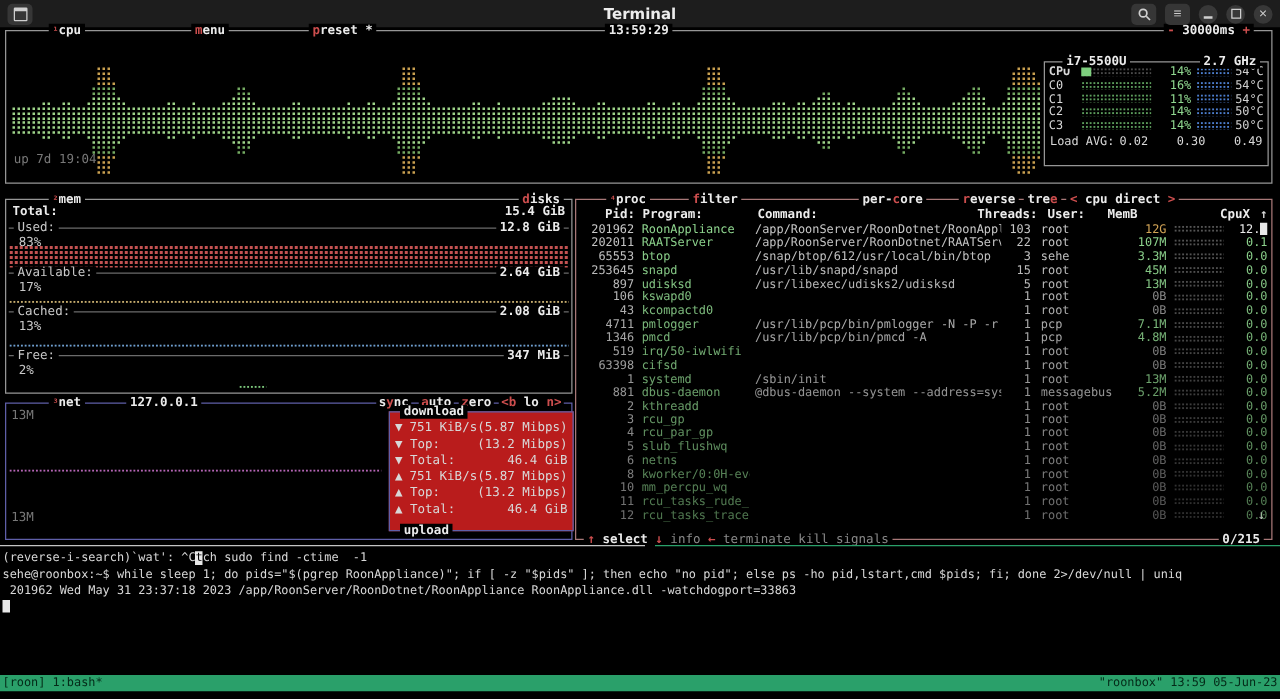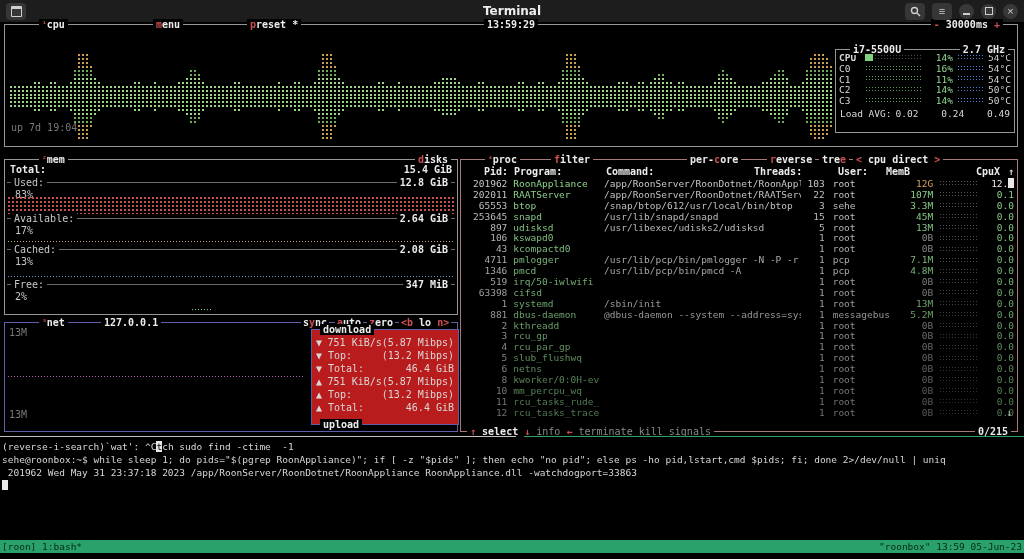--- a/index.html
+++ b/index.html
@@ -67,21 +67,21 @@
   .c-prog{width:88px;margin-left:6px;color:#8fd68f;overflow:hidden;}
   .c-cmd{width:200px;margin-left:4px;color:#c8c8c8;overflow:hidden;}
   .c-thr{width:24px;text-align:right;color:#c8c8c8;}
   .c-user{width:62px;margin-left:8px;color:#c8c8c8;overflow:hidden;}
   .c-mem{width:40px;text-align:right;}
   .c-graph{width:40px;height:6px;margin-left:6px;align-self:center;}
   .c-cpu{width:36px;text-align:right;}
   .ph-pid{position:absolute;left:0;width:44px;text-align:right;}
   .ph-prog{position:absolute;left:50px;}
   .ph-cmd{position:absolute;left:142px;}
-  .ph-thr{position:absolute;left:290px;width:76px;text-align:left;}
+  .ph-thr{position:absolute;left:290px;width:76px;text-align:right;}
   .ph-user{position:absolute;left:374px;}
   .ph-mem{position:absolute;left:400px;width:46px;text-align:right;}
   .ph-cpu{position:absolute;left:500px;width:36px;text-align:right;}
   .ph-arrow{position:absolute;right:0;color:#d8d8d8;}
   .p-scroll{position:absolute;right:0;top:0;width:6px;height:10px;background:#e8e8e8;}
   .p-more{position:absolute;right:2px;bottom:0;color:#c8c8c8;}
   .p-footer{position:absolute;bottom:-6px;left:6px;background:#000;padding:0 3px;white-space:pre;line-height:11px;}
   .p-count{position:absolute;bottom:-6px;right:6px;background:#000;padding:0 3px;color:#ececec;font-weight:bold;line-height:11px;}
   .fk{color:#cd4e4e;font-weight:bold;}
   .fl{color:#8a8a8a;}
@@ -1890,21 +1890,21 @@
     <div class="meter-box">
       <span class="blabel" style="left:14px;">i7-5500U</span>
       <span class="blabel" style="right:6px;">2.7 GHz</span>
       <div id="meter-rows" style="padding-top:2px;">
           <div class="m-row"><span class="m-name" style="font-weight: bold;">CPU</span><span class="m-bar"><i></i></span><span class="m-pct">14%</span><span class="m-temp-strip dots-tblue"></span><span class="m-temp">54°C</span></div>
           <div class="m-row"><span class="m-name">C0</span><span class="m-strip dots-dgreen"></span><span class="m-pct">16%</span><span class="m-temp-strip dots-tblue"></span><span class="m-temp">54°C</span></div>
           <div class="m-row"><span class="m-name">C1</span><span class="m-strip dots-dgreen"></span><span class="m-pct">11%</span><span class="m-temp-strip dots-tblue"></span><span class="m-temp">54°C</span></div>
           <div class="m-row"><span class="m-name">C2</span><span class="m-strip dots-dgreen"></span><span class="m-pct">14%</span><span class="m-temp-strip dots-tblue"></span><span class="m-temp">50°C</span></div>
           <div class="m-row"><span class="m-name">C3</span><span class="m-strip dots-dgreen"></span><span class="m-pct">14%</span><span class="m-temp-strip dots-tblue"></span><span class="m-temp">50°C</span></div>
         </div>
-      <div class="load-row"><span>Load AVG:</span><span class="load-vals">0.02    0.24    0.49</span></div>
+      <div class="load-row"><span>Load AVG:</span><span class="load-vals">0.02    0.30    0.49</span></div>
     </div>
   </div>
 
   <div class="box" style="left:4px;top:137px;width:454px;height:156px;">
     <span class="blabel" style="left:34px;"><b class="red sup">²</b><b>mem</b></span>
     <span class="blabel" style="right:6px;"><b></b><b class="red">d</b><b>isks</b></span>
     <div class="mem-total"><span>Total:</span><span class="rt">15.4 GiB</span></div>
     <div id="mem-sections">
         <div class="mem-div" style="top: 22px;">
           <span class="lbl">Used:</span>

